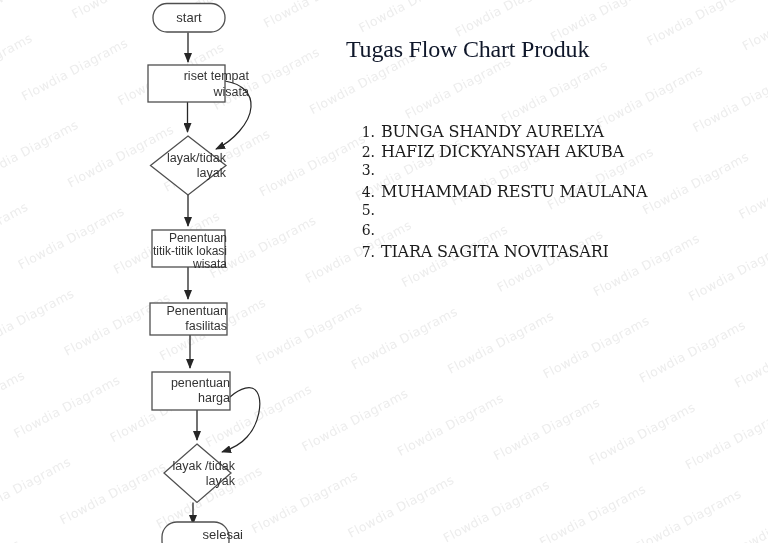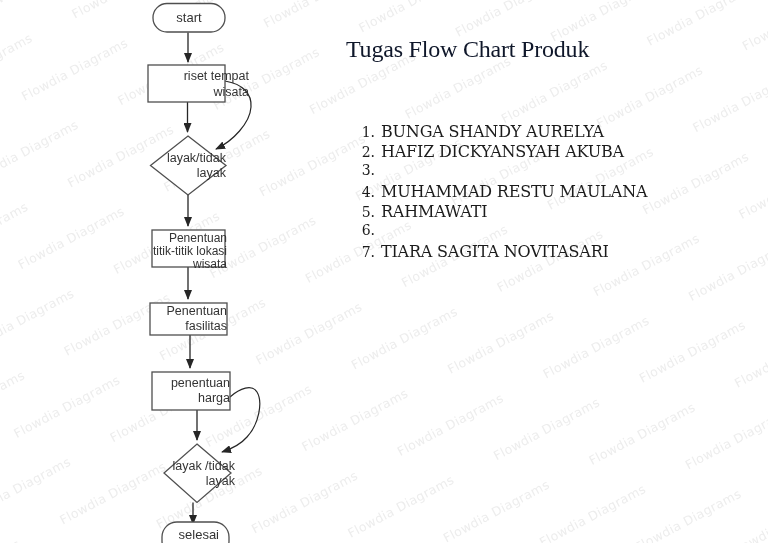--- a/index.html
+++ b/index.html
@@ -141,21 +141,21 @@
 layak</div>
   <div class="node-label" style="left:150px;top:231.5px;width:77px;line-height:13.2px;font-size:12px;">Penentuan
 titik-titik lokasi
 wisata</div>
   <div class="node-label" style="left:150px;top:304px;width:77px;">Penentuan
 fasilitas</div>
   <div class="node-label" style="left:152px;top:376px;width:78px;">penentuan
 harga</div>
   <div class="node-label" style="left:159px;top:459px;width:76px;">layak /tidak
 layak</div>
-  <div class="node-label" style="left:152px;top:527px;width:67px;font-size:13px;">selesai</div>
+  <div class="node-label" style="left:176px;top:527px;width:67px;font-size:13px;">selesai</div>
 
   <div class="title">Tugas Flow Chart Produk</div>
 
   <div class="member-list">
     <div class="member-row">
       <span class="member-num">1.</span>
       <span class="member-name">BUNGA SHANDY AURELYA</span>
     </div>
     <div class="member-row">
       <span class="member-num">2.</span>
@@ -163,21 +163,20 @@
     </div>
     <div class="member-row">
       <span class="member-num">3.</span>
     </div>
     <div class="member-row">
       <span class="member-num">4.</span>
       <span class="member-name">MUHAMMAD RESTU MAULANA</span>
     </div>
     <div class="member-row">
       <span class="member-num">5.</span>
-      <span class="member-name">RAHMAWATI</span>
     </div>
     <div class="member-row">
       <span class="member-num">6.</span>
     </div>
     <div class="member-row">
       <span class="member-num">7.</span>
       <span class="member-name">TIARA SAGITA NOVITASARI</span>
     </div>
   </div>
 

